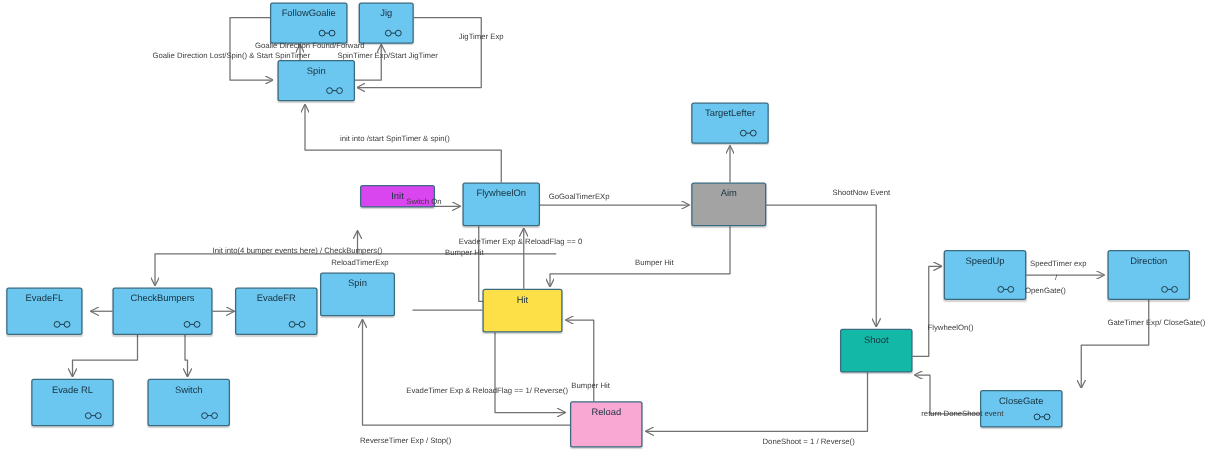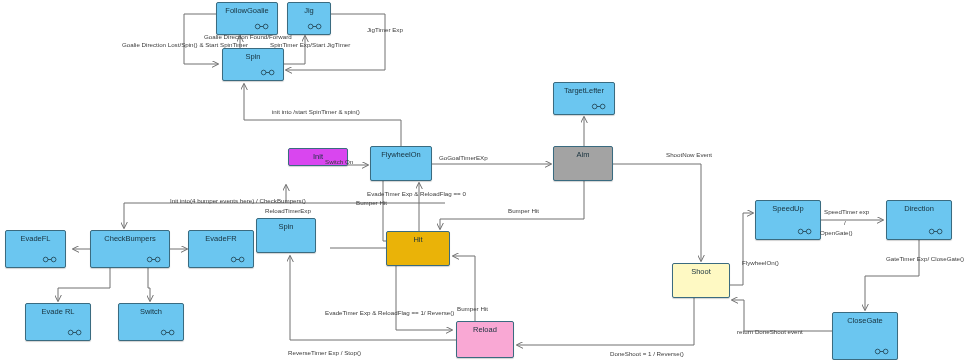--- a/index.html
+++ b/index.html
@@ -169,21 +169,21 @@
       </div>
       <div class="state-node" style="left: 370px; top: 146px; width: 62px; height: 35px; background: rgb(107, 198, 240); border-color: rgb(58, 107, 128);">
         <div class="state-title">FlywheelOn</div>
       </div>
       <div class="state-node" style="left: 553px; top: 146px; width: 60px; height: 35px; background: #a3a3a3; border-color: rgb(58, 107, 128);">
         <div class="state-title">Aim</div>
       </div>
       <div class="state-node" style="left: 256px; top: 218px; width: 60px; height: 35px; background: rgb(107, 198, 240); border-color: rgb(58, 107, 128);">
         <div class="state-title">Spin</div>
       </div>
-      <div class="state-node" style="left: 386px; top: 231px; width: 64px; height: 35px; background: #eab308; border-color: rgb(58, 107, 128);">
+      <div class="state-node" style="left: 386px; top: 231px; width: 64px; height: 35px; background: #fde047; border-color: rgb(58, 107, 128);">
         <div class="state-title">Hit</div>
       </div>
       <div class="state-node" style="left: 5px; top: 230px; width: 61px; height: 38px; background: rgb(107, 198, 240); border-color: rgb(58, 107, 128);">
         <div class="state-title">EvadeFL</div>
         <svg class="state-badge" viewBox="0 0 22 9">
           <circle cx="5" cy="4.5" r="3.2" fill="none" stroke="#17313d" stroke-width="1"></circle>
           <circle cx="16" cy="4.5" r="3.2" fill="none" stroke="#17313d" stroke-width="1"></circle>
           <line x1="8.2" y1="4.5" x2="12.8" y2="4.5" stroke="#17313d" stroke-width="1"></line>
         </svg>
       </div>
@@ -215,40 +215,40 @@
         <div class="state-title">Switch</div>
         <svg class="state-badge" viewBox="0 0 22 9">
           <circle cx="5" cy="4.5" r="3.2" fill="none" stroke="#17313d" stroke-width="1"></circle>
           <circle cx="16" cy="4.5" r="3.2" fill="none" stroke="#17313d" stroke-width="1"></circle>
           <line x1="8.2" y1="4.5" x2="12.8" y2="4.5" stroke="#17313d" stroke-width="1"></line>
         </svg>
       </div>
       <div class="state-node" style="left: 456px; top: 321px; width: 58px; height: 37px; background: #f9a8d4; border-color: rgb(58, 107, 128);">
         <div class="state-title">Reload</div>
       </div>
-      <div class="state-node" style="left: 672px; top: 263px; width: 58px; height: 35px; background: #fef9c3; border-color: rgb(58, 107, 128);">
+      <div class="state-node" style="left: 672px; top: 263px; width: 58px; height: 35px; background: #14b8a6; border-color: rgb(58, 107, 128);">
         <div class="state-title">Shoot</div>
       </div>
       <div class="state-node" style="left: 755px; top: 200px; width: 66px; height: 40px; background: rgb(107, 198, 240); border-color: rgb(58, 107, 128);">
         <div class="state-title">SpeedUp</div>
         <svg class="state-badge" viewBox="0 0 22 9">
           <circle cx="5" cy="4.5" r="3.2" fill="none" stroke="#17313d" stroke-width="1"></circle>
           <circle cx="16" cy="4.5" r="3.2" fill="none" stroke="#17313d" stroke-width="1"></circle>
           <line x1="8.2" y1="4.5" x2="12.8" y2="4.5" stroke="#17313d" stroke-width="1"></line>
         </svg>
       </div>
       <div class="state-node" style="left: 886px; top: 200px; width: 66px; height: 40px; background: rgb(107, 198, 240); border-color: rgb(58, 107, 128);">
         <div class="state-title">Direction</div>
         <svg class="state-badge" viewBox="0 0 22 9">
           <circle cx="5" cy="4.5" r="3.2" fill="none" stroke="#17313d" stroke-width="1"></circle>
           <circle cx="16" cy="4.5" r="3.2" fill="none" stroke="#17313d" stroke-width="1"></circle>
           <line x1="8.2" y1="4.5" x2="12.8" y2="4.5" stroke="#17313d" stroke-width="1"></line>
         </svg>
       </div>
-      <div class="state-node" style="left: 832px; top: 312px; width: 66px; height: 48px; background: rgb(107, 198, 240); border-color: rgb(58, 107, 128);">
+      <div class="state-node" style="left: 784px; top: 312px; width: 66px; height: 30px; background: rgb(107, 198, 240); border-color: rgb(58, 107, 128);">
         <div class="state-title">CloseGate</div>
         <svg class="state-badge" viewBox="0 0 22 9">
           <circle cx="5" cy="4.5" r="3.2" fill="none" stroke="#17313d" stroke-width="1"></circle>
           <circle cx="16" cy="4.5" r="3.2" fill="none" stroke="#17313d" stroke-width="1"></circle>
           <line x1="8.2" y1="4.5" x2="12.8" y2="4.5" stroke="#17313d" stroke-width="1"></line>
         </svg>
       </div>
     </div>
   <div id="label-layer">
       <div class="edge-label" style="left: 122px; top: 41px; color: rgb(59, 59, 59);">Goalie Direction Lost/Spin() &amp; Start SpinTimer</div>

